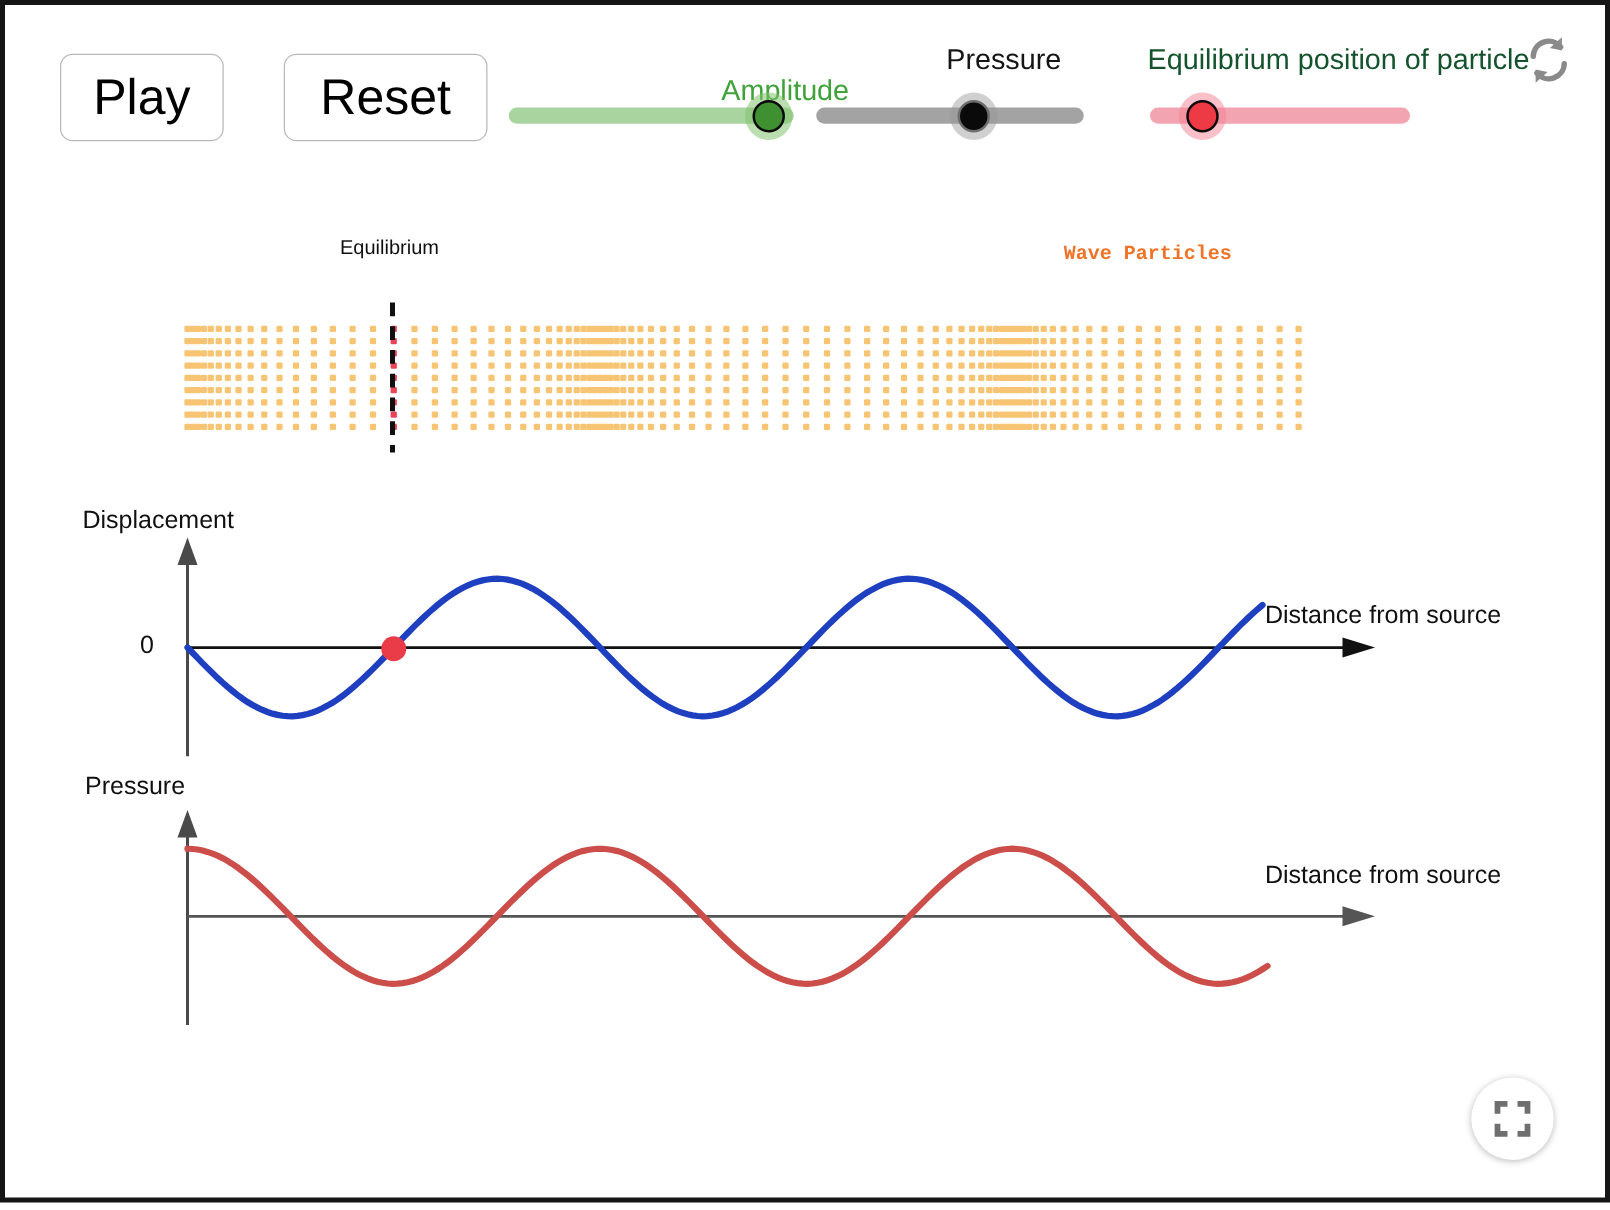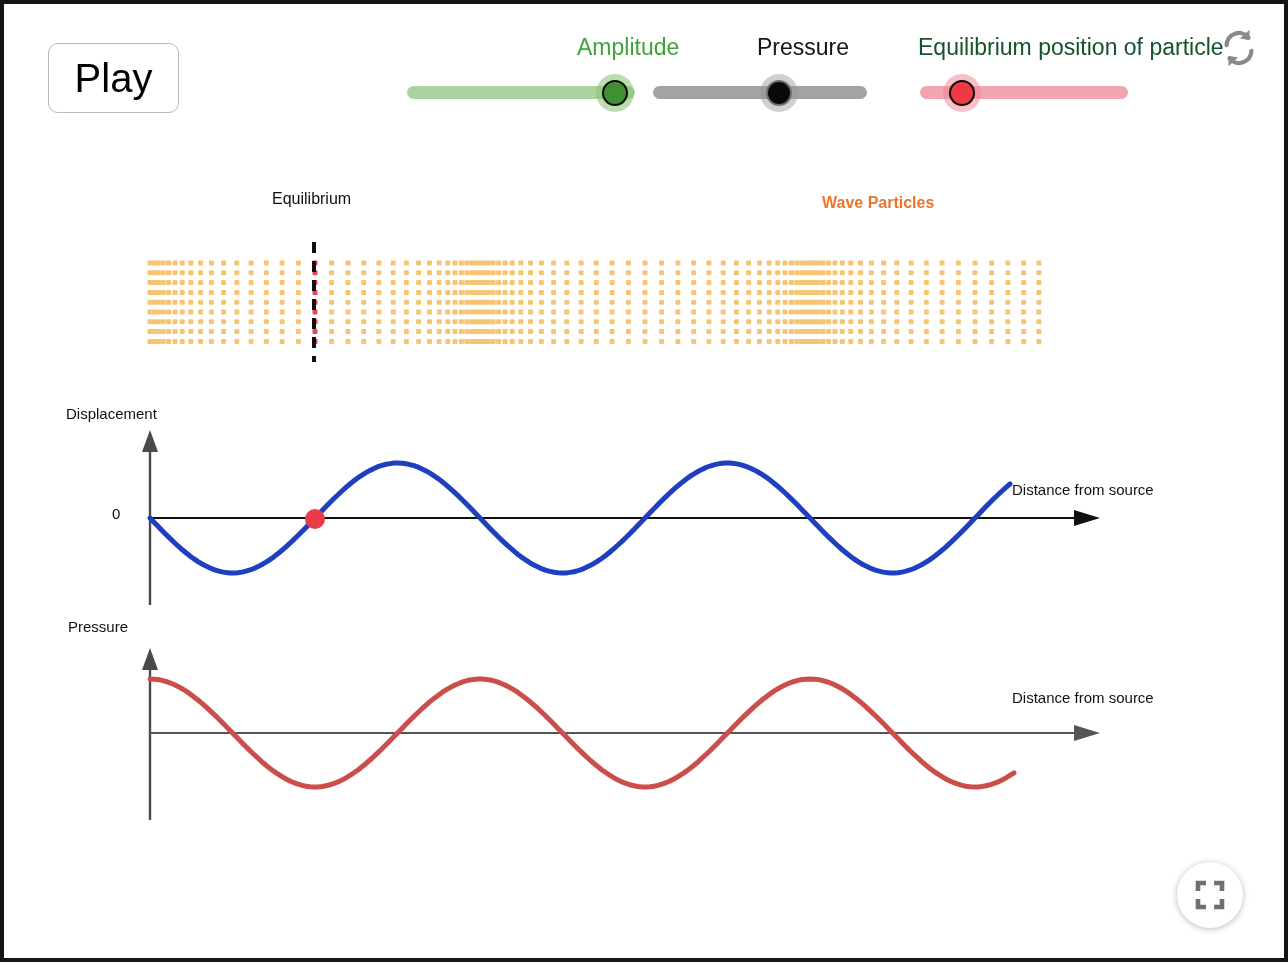--- a/index.html
+++ b/index.html
@@ -6,31 +6,31 @@
   body{font-family:"Liberation Sans",sans-serif;width:1288px;height:968px;position:relative;}
   .frame{position:absolute;left:0;top:0;width:1288px;height:962px;background:#fff;box-sizing:border-box;}
   .frame::after{content:"";position:absolute;inset:0;border:4px solid #151515;pointer-events:none;}
   #gfx{position:absolute;left:0;top:0;width:1288px;height:962px;}
   .btn{position:absolute;background:#fff;border:1.5px solid #b9b9b9;border-radius:10px;
        font-family:"Liberation Sans",sans-serif;font-size:40px;color:#000;line-height:1;
        display:flex;align-items:center;justify-content:center;cursor:pointer;padding:0 8px;}
   #play{left:48px;top:43px;width:131px;height:70px;}
   #reset{left:227px;top:43px;width:163px;height:70px;}
   .slider-label{position:absolute;top:34px;font-size:23px;white-space:nowrap;}
-  #lab0{left:577px;}
+  #lab0{left:577px;margin-top:25px;}
   #lab1{left:757px;}
   #lab2{left:918px;}
   .track{position:absolute;top:86px;height:13px;border-radius:7px;}
   .halo{position:absolute;top:74px;width:38px;height:38px;border-radius:50%;}
   .knob{position:absolute;top:80px;width:26px;height:26px;border-radius:50%;border:2.5px solid #0a0a0a;box-sizing:border-box;cursor:pointer;}
   #knob1{border-color:#6e6e6e;}
   .sec-label{position:absolute;font-size:16px;color:#101010;white-space:nowrap;}
   #eq-label{left:272px;top:190px;}
-  #wp-label{left:822px;top:194px;font-weight:bold;}
-  .chart-label{position:absolute;font-size:15px;color:#101010;white-space:nowrap;}
+  #wp-label{left:851px;top:194px;font-weight:bold;font-family:Liberation Mono, monospace;}
+  .chart-label{position:absolute;font-size:20px;color:#101010;white-space:nowrap;}
   #disp-title{left:66px;top:405px;}
   #press-title{left:68px;top:618px;text-align:right;}
   #zero-label{left:112px;top:505px;}
   #dist1{left:1012px;top:481px;}
   #dist2{left:1012px;top:689px;}
   #refresh{position:absolute;left:1218px;top:26px;width:42px;height:44px;cursor:pointer;background:none;border:none;padding:0;}
   #fsbtn{position:absolute;left:1177px;top:862px;width:66px;height:66px;border-radius:50%;background:#fff;border:none;
          box-shadow:0 1px 6px rgba(0,0,0,0.28);display:flex;align-items:center;justify-content:center;cursor:pointer;}
 </style>
 </head>
@@ -818,20 +818,21 @@
     <g id="chart1">
         <line x1="150" y1="664" x2="150" y2="820" stroke="#4a4a4a" stroke-width="2.4"></line>
         <polygon points="150,648 142,670 158,670" fill="#4a4a4a"></polygon>
         <line x1="150" y1="733" x2="1084" y2="733" stroke="#555555" stroke-width="2.2"></line>
         <polygon points="1100,733 1074,725 1074,741" fill="#555555"></polygon>
         <path d="M 150.0 679.0 L 154.0 679.2 L 158.0 679.6 L 162.0 680.4 L 166.0 681.5 L 170.0 682.9 L 174.0 684.5 L 178.0 686.5 L 182.0 688.7 L 186.0 691.2 L 190.0 693.9 L 194.0 696.9 L 198.0 700.0 L 202.0 703.4 L 206.0 706.9 L 210.0 710.6 L 214.0 714.4 L 218.0 718.3 L 222.0 722.3 L 226.0 726.3 L 230.0 730.4 L 234.0 734.5 L 238.0 738.6 L 242.0 742.7 L 246.0 746.7 L 250.0 750.7 L 254.0 754.5 L 258.0 758.2 L 262.0 761.8 L 266.0 765.2 L 270.0 768.4 L 274.0 771.4 L 278.0 774.1 L 282.0 776.7 L 286.0 779.0 L 290.0 781.0 L 294.0 782.7 L 298.0 784.2 L 302.0 785.4 L 306.0 786.2 L 310.0 786.8 L 314.0 787.0 L 318.0 786.9 L 322.0 786.5 L 326.0 785.8 L 330.0 784.8 L 334.0 783.5 L 338.0 781.9 L 342.0 780.0 L 346.0 777.9 L 350.0 775.4 L 354.0 772.8 L 358.0 769.9 L 362.0 766.8 L 366.0 763.5 L 370.0 760.0 L 374.0 756.4 L 378.0 752.6 L 382.0 748.7 L 386.0 744.7 L 390.0 740.7 L 394.0 736.6 L 398.0 732.5 L 402.0 728.4 L 406.0 724.3 L 410.0 720.3 L 414.0 716.3 L 418.0 712.5 L 422.0 708.7 L 426.0 705.1 L 430.0 701.7 L 434.0 698.4 L 438.0 695.4 L 442.0 692.5 L 446.0 689.9 L 450.0 687.6 L 454.0 685.5 L 458.0 683.7 L 462.0 682.1 L 466.0 680.9 L 470.0 680.0 L 474.0 679.4 L 478.0 679.0 L 482.0 679.0 L 486.0 679.4 L 490.0 680.0 L 494.0 680.9 L 498.0 682.1 L 502.0 683.7 L 506.0 685.5 L 510.0 687.6 L 514.0 689.9 L 518.0 692.5 L 522.0 695.4 L 526.0 698.4 L 530.0 701.7 L 534.0 705.1 L 538.0 708.7 L 542.0 712.5 L 546.0 716.3 L 550.0 720.3 L 554.0 724.3 L 558.0 728.4 L 562.0 732.5 L 566.0 736.6 L 570.0 740.7 L 574.0 744.7 L 578.0 748.7 L 582.0 752.6 L 586.0 756.4 L 590.0 760.0 L 594.0 763.5 L 598.0 766.8 L 602.0 769.9 L 606.0 772.8 L 610.0 775.4 L 614.0 777.9 L 618.0 780.0 L 622.0 781.9 L 626.0 783.5 L 630.0 784.8 L 634.0 785.8 L 638.0 786.5 L 642.0 786.9 L 646.0 787.0 L 650.0 786.8 L 654.0 786.2 L 658.0 785.4 L 662.0 784.2 L 666.0 782.7 L 670.0 781.0 L 674.0 779.0 L 678.0 776.7 L 682.0 774.1 L 686.0 771.4 L 690.0 768.4 L 694.0 765.2 L 698.0 761.8 L 702.0 758.2 L 706.0 754.5 L 710.0 750.7 L 714.0 746.7 L 718.0 742.7 L 722.0 738.6 L 726.0 734.5 L 730.0 730.4 L 734.0 726.3 L 738.0 722.3 L 742.0 718.3 L 746.0 714.4 L 750.0 710.6 L 754.0 706.9 L 758.0 703.4 L 762.0 700.0 L 766.0 696.9 L 770.0 693.9 L 774.0 691.2 L 778.0 688.7 L 782.0 686.5 L 786.0 684.5 L 790.0 682.9 L 794.0 681.5 L 798.0 680.4 L 802.0 679.6 L 806.0 679.2 L 810.0 679.0 L 814.0 679.2 L 818.0 679.6 L 822.0 680.4 L 826.0 681.5 L 830.0 682.9 L 834.0 684.5 L 838.0 686.5 L 842.0 688.7 L 846.0 691.2 L 850.0 693.9 L 854.0 696.9 L 858.0 700.0 L 862.0 703.4 L 866.0 706.9 L 870.0 710.6 L 874.0 714.4 L 878.0 718.3 L 882.0 722.3 L 886.0 726.3 L 890.0 730.4 L 894.0 734.5 L 898.0 738.6 L 902.0 742.7 L 906.0 746.7 L 910.0 750.7 L 914.0 754.5 L 918.0 758.2 L 922.0 761.8 L 926.0 765.2 L 930.0 768.4 L 934.0 771.4 L 938.0 774.1 L 942.0 776.7 L 946.0 779.0 L 950.0 781.0 L 954.0 782.7 L 958.0 784.2 L 962.0 785.4 L 966.0 786.2 L 970.0 786.8 L 974.0 787.0 L 978.0 786.9 L 982.0 786.5 L 986.0 785.8 L 990.0 784.8 L 994.0 783.5 L 998.0 781.9 L 1002.0 780.0 L 1006.0 777.9 L 1010.0 775.4 L 1014.0 772.8" fill="none" stroke="#cc4e4a" stroke-width="5" stroke-linecap="round"></path>
       </g>
   </svg>
 
   <button class="btn" id="play">Play</button>
+  <button class="btn" id="reset">Reset</button>
 
   <div class="slider-label" id="lab0" style="color: rgb(63, 163, 58);">Amplitude</div>
   <div class="slider-label" id="lab1" style="color: rgb(21, 21, 21);">Pressure</div>
   <div class="slider-label" id="lab2" style="color: #14532d;">Equilibrium position of particle</div>
 
   <div class="track" id="track0" style="left: 407px; width: 228px; background: rgb(169, 211, 159);"></div>
   <div class="halo" id="halo0" style="left: 596px; background: rgba(130, 195, 110, 0.55);"></div>
   <div class="knob" id="knob0" style="left: 602px; background: rgb(62, 144, 48);"></div>
 
   <div class="track" id="track1" style="left: 653px; width: 214px; background: rgb(163, 163, 163);"></div>

